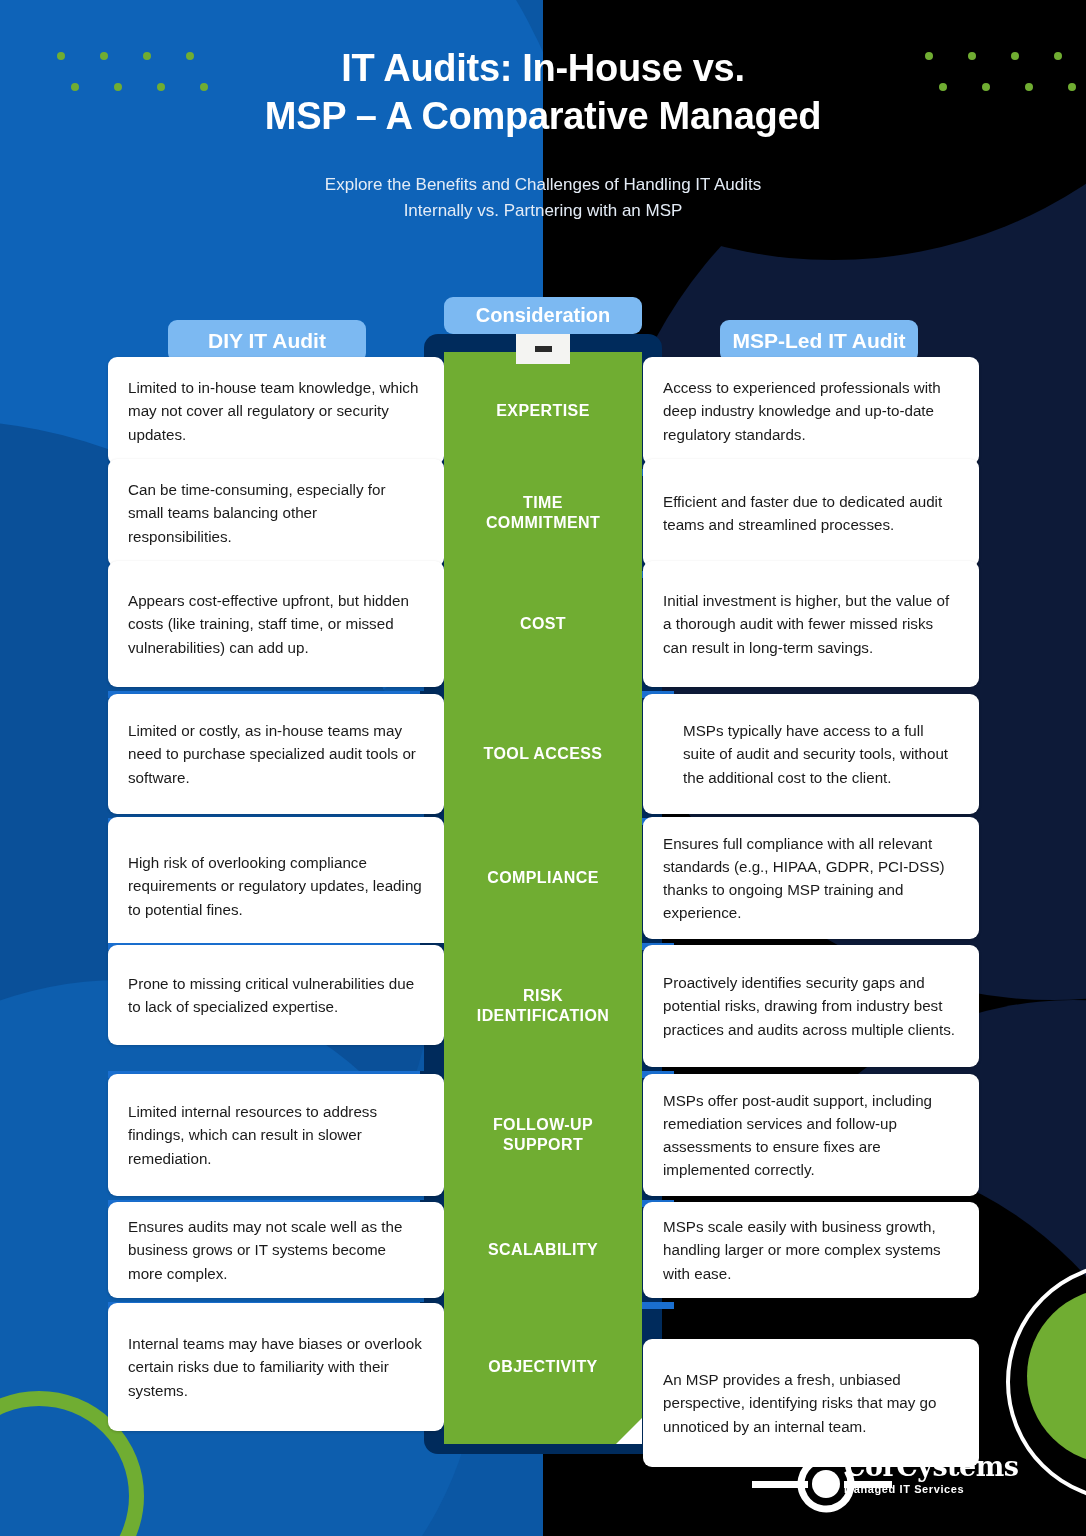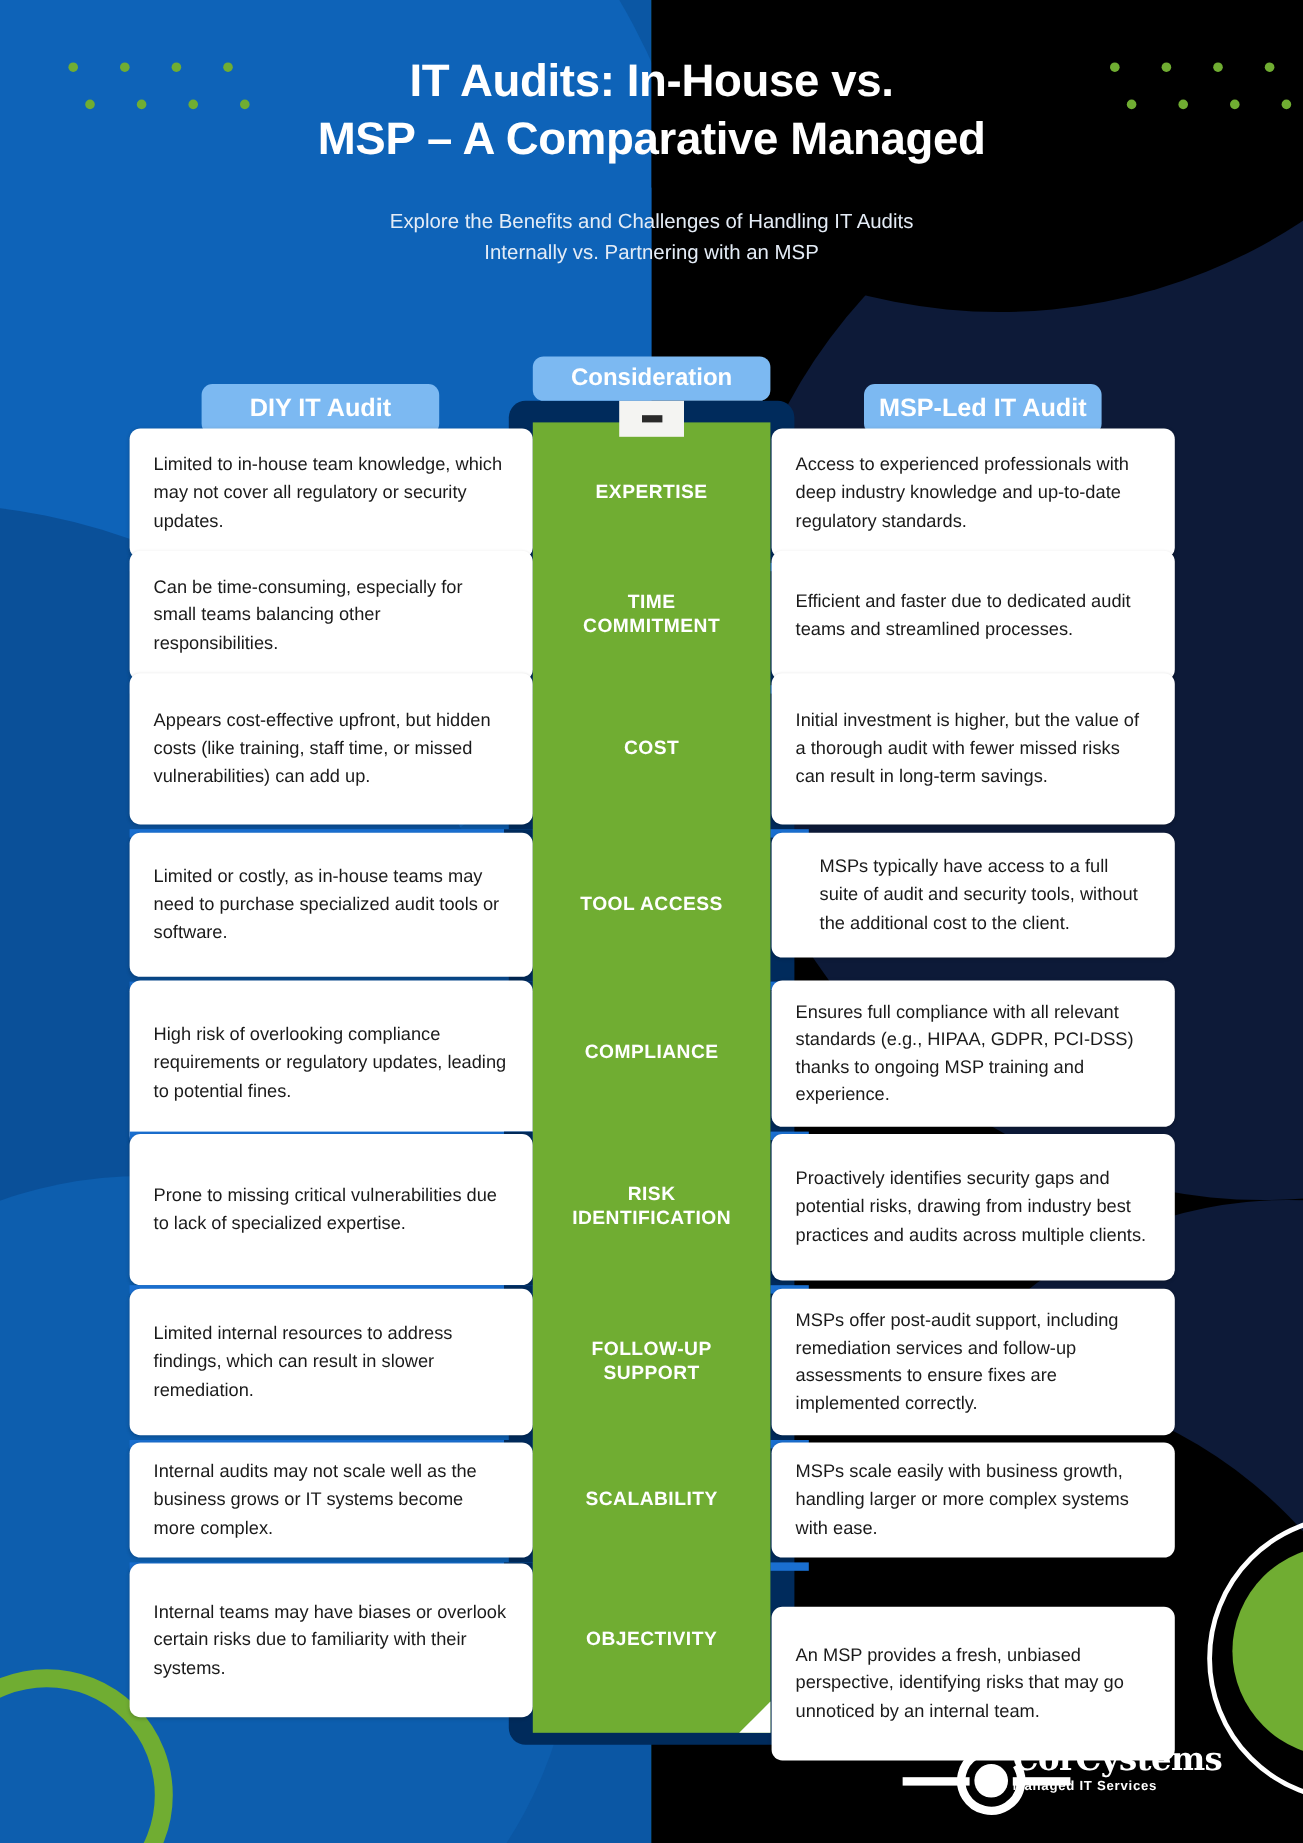--- a/index.html
+++ b/index.html
@@ -387,42 +387,42 @@
         </div>
         <div class="consideration" style="top: 561px; height: 126px;">COST</div>
         <div class="side-bar-left" style="top: 691px;"></div>
         <div class="side-bar-left-dark" style="top: 691px;"></div>
         <div class="side-bar-right" style="top: 691px;"></div>
       </div>
       <div class="row" style="top: 0px;">
         <div class="card card-left" style="top: 694px; height: 120px;">
           <span>Limited or costly, as in-house teams may need to purchase specialized audit tools or software.</span>
         </div>
-        <div class="card card-right" style="top: 694px; height: 104px; padding-left: 40px;">
+        <div class="card card-right" style="top: 694px; height: 120px; padding-left: 40px;">
           <span>MSPs typically have access to a full suite of audit and security tools, without the additional cost to the client.</span>
         </div>
         <div class="consideration" style="top: 694px; height: 120px;">TOOL ACCESS</div>
         <div class="side-bar-left" style="top: 818px;"></div>
         <div class="side-bar-left-dark" style="top: 818px;"></div>
         <div class="side-bar-right" style="top: 818px;"></div>
       </div>
       <div class="row" style="top: 0px;">
         <div class="card card-left" style="top: 817px; height: 138px;">
           <span>High risk of overlooking compliance requirements or regulatory updates, leading to potential fines.</span>
         </div>
         <div class="card card-right" style="top: 817px; height: 122px;">
           <span>Ensures full compliance with all relevant standards (e.g., HIPAA, GDPR, PCI-DSS) thanks to ongoing MSP training and experience.</span>
         </div>
         <div class="consideration" style="top: 817px; height: 122px;">COMPLIANCE</div>
         <div class="side-bar-left" style="top: 943px;"></div>
         <div class="side-bar-left-dark" style="top: 943px;"></div>
         <div class="side-bar-right" style="top: 943px;"></div>
       </div>
       <div class="row" style="top: 0px;">
-        <div class="card card-left" style="top: 945px; height: 126px;">
+        <div class="card card-left" style="top: 945px; height: 100px;">
           <span>Prone to missing critical vulnerabilities due to lack of specialized expertise.</span>
         </div>
         <div class="card card-right" style="top: 945px; height: 122px;">
           <span>Proactively identifies security gaps and potential risks, drawing from industry best practices and audits across multiple clients.</span>
         </div>
         <div class="consideration" style="top: 945px; height: 122px;">
           <div>RISK<br>IDENTIFICATION</div>
         </div>
         <div class="side-bar-left" style="top: 1071px;"></div>
         <div class="side-bar-left-dark" style="top: 1071px;"></div>
@@ -437,21 +437,21 @@
         </div>
         <div class="consideration" style="top: 1074px; height: 122px;">
           <div>FOLLOW-UP<br>SUPPORT</div>
         </div>
         <div class="side-bar-left" style="top: 1200px;"></div>
         <div class="side-bar-left-dark" style="top: 1200px;"></div>
         <div class="side-bar-right" style="top: 1200px;"></div>
       </div>
       <div class="row" style="top: 0px;">
         <div class="card card-left" style="top: 1202px; height: 96px;">
-          <span>Internal audits may not scale well as the business grows or IT systems become more complex.</span>
+          <span>Ensures audits may not scale well as the business grows or IT systems become more complex.</span>
         </div>
         <div class="card card-right" style="top: 1202px; height: 96px;">
           <span>MSPs scale easily with business growth, handling larger or more complex systems with ease.</span>
         </div>
         <div class="consideration" style="top: 1202px; height: 96px;">SCALABILITY</div>
         <div class="side-bar-left" style="top: 1302px;"></div>
         <div class="side-bar-left-dark" style="top: 1302px;"></div>
         <div class="side-bar-right" style="top: 1302px;"></div>
       </div>
       <div class="row" style="top: 0px;">

